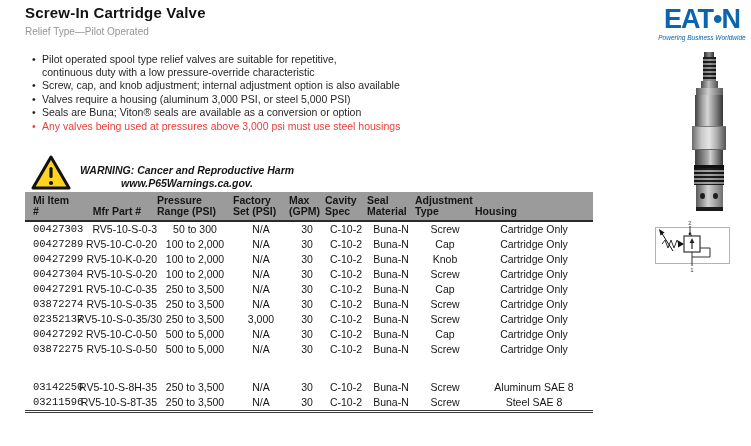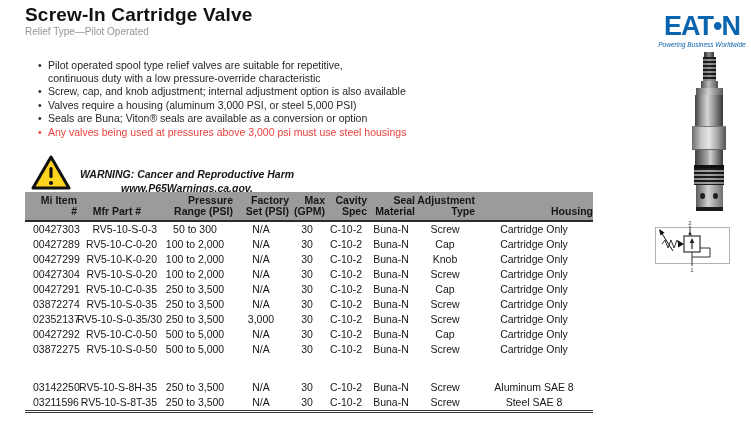--- a/index.html
+++ b/index.html
@@ -10,59 +10,59 @@
     --brand-blue:#0b65ae;
     --ink:#1d1d1d;
   }
   *{box-sizing:border-box;}
   html,body{margin:0;padding:0;}
   body{
     width:751px;height:446px;background:#ffffff;position:relative;overflow:hidden;
     font-family:"Liberation Sans","DejaVu Sans",sans-serif;color:var(--ink);
   }
   .page-title{
-    position:absolute;left:25px;top:4px;font-size:19px;font-weight:bold;color:#121212;
+    position:absolute;left:25px;top:4px;font-size:15px;font-weight:bold;color:#121212;
     letter-spacing:.2px;
   }
   .page-subtitle{
     position:absolute;left:25px;top:26px;font-size:10px;font-weight:normal;color:var(--subtitle-gray);
   }
   ul.features{
-    position:absolute;left:25px;top:47px;margin:12px;padding:0;list-style:none;
+    position:absolute;left:25px;top:47px;margin:6px;padding:0;list-style:none;
     font-size:10.5px;line-height:12.5px;color:#231f20;width:470px;
   }
   ul.features li{position:relative;padding-left:11px;margin-bottom:1px;white-space:pre-line;}
   ul.features li::before{content:"\2022";position:absolute;left:1px;top:0;}
   ul.features li.red{color:var(--highlight-red);}
   ul.features li.red::before{color:var(--highlight-red);}
 
   .warning{
-    position:absolute;left:31px;top:155px;display:flex;align-items:flex-end;gap:9px;
+    position:absolute;left:31px;top:155px;display:flex;align-items:center;gap:9px;
   }
   .warning-text{font-size:10.5px;font-weight:bold;font-style:italic;color:#161616;line-height:13.5px;padding-top:4px;}
   .warning-text .l2{text-align:center;}
 
   .tbl-wrap{position:absolute;left:25px;top:192px;width:568px;}
   table.parts{
     border-collapse:collapse;table-layout:fixed;width:568px;font-size:10.5px;color:#161616;
     border-bottom:3px double #3a3a3a;
   }
   table.parts thead th{
     background:var(--table-header-bg);font-weight:bold;font-size:10.5px;line-height:11px;
-    padding:3px 0 3px;vertical-align:bottom;text-align:right;white-space:pre-line;
+    padding:3px 0 3px;vertical-align:bottom;text-align:left;white-space:pre-line;
     border-bottom:2.5px solid #2b2b2b;
   }
-  table.parts th:nth-child(1){text-align:right;padding-left:8px;}
+  table.parts th:nth-child(1){text-align:left;padding-left:8px;}
   table.parts th:nth-child(2){text-align:center;}
   table.parts tbody td{text-align:center;height:15px;line-height:15px;padding:0;white-space:nowrap;}
-  table.parts tbody td:nth-child(1){text-align:left;padding-left:8px;}
+  table.parts tbody td:nth-child(1){text-align:left;padding-left:8px;font-family:Liberation Mono, monospace;}
   table.parts tbody td:nth-child(2){text-align:right;}
   table.parts tbody tr.spacer td{height:23px;}
 
-  .logo{position:absolute;left:654px;top:6px;width:96px;text-align:center;margin-top:7px;}
+  .logo{position:absolute;left:654px;top:6px;width:96px;text-align:center;}
   .logo-word{
     color:var(--brand-blue);font-weight:900;font-size:27px;line-height:26px;letter-spacing:-1px;
     font-family:"Liberation Sans",sans-serif;transform:scaleY(1.05);
   }
   .logo-tag{color:var(--brand-blue);font-style:italic;font-size:6.5px;margin-top:2px;}
 
   .valve{position:absolute;left:683px;top:52px;width:52px;height:162px;}
   .valve>div{margin:0 auto;}
   .v-cap{width:10px;height:5px;background:linear-gradient(90deg,#2f2f2f,#8a8a8a,#333);}
   .v-stem{width:13px;height:24px;

